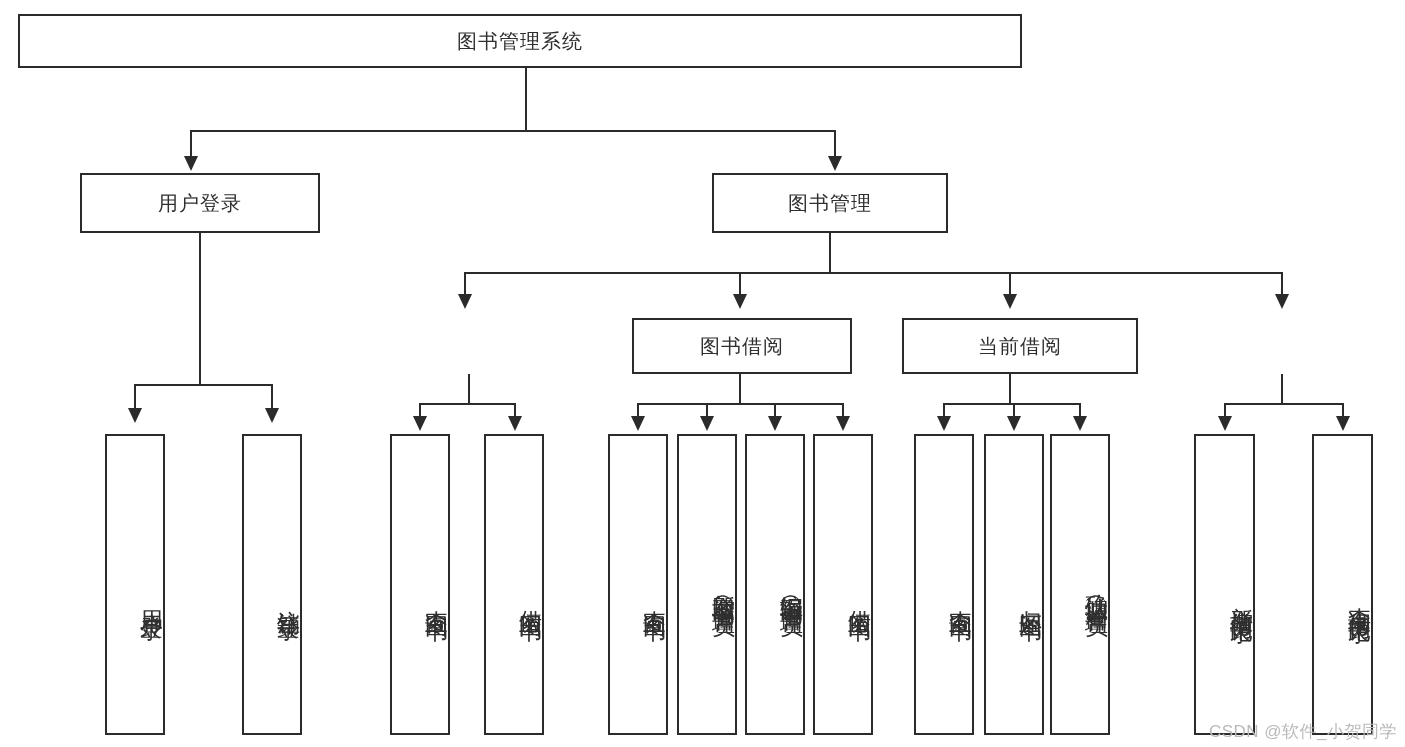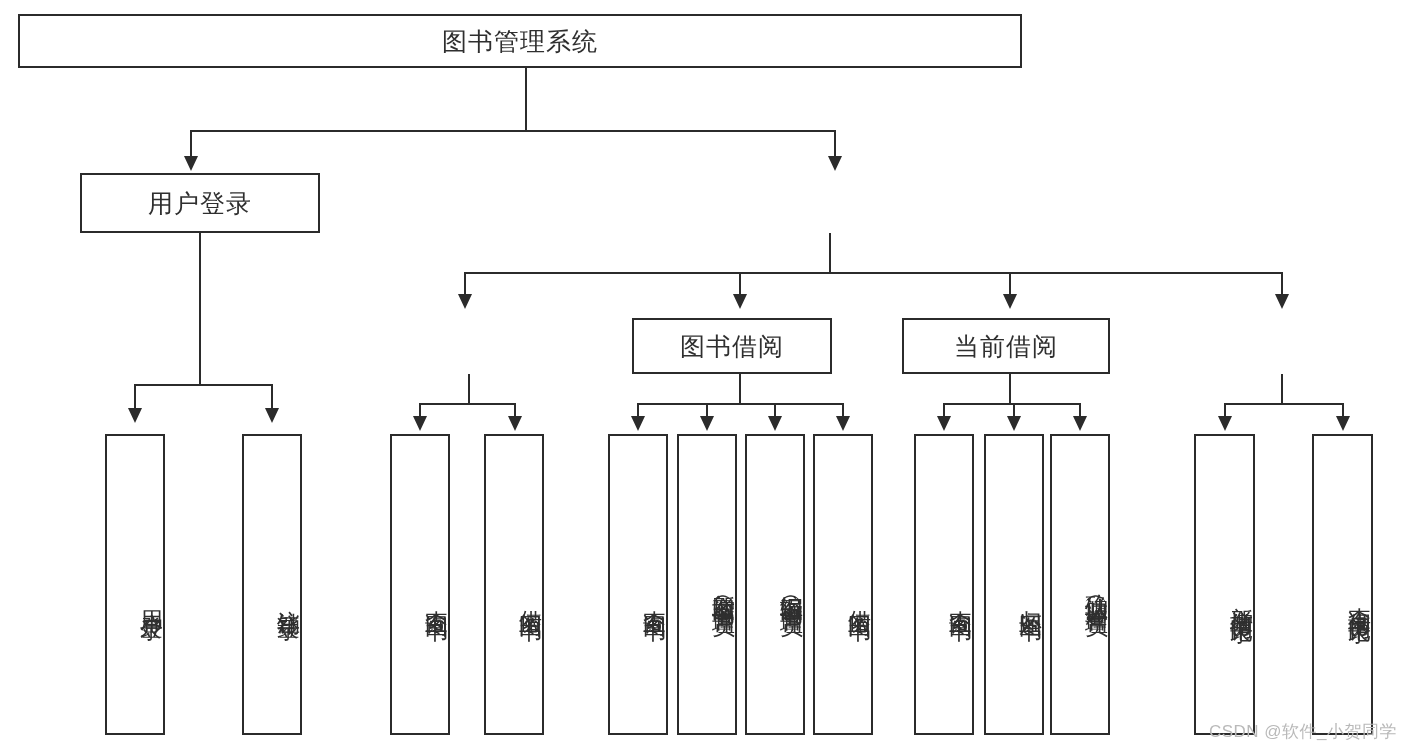--- a/index.html
+++ b/index.html
@@ -20,21 +20,21 @@
     position: absolute;
     box-sizing: border-box;
     border: 2px solid #2b2b2b;
     background: #ffffff;
     display: flex;
     align-items: center;
     justify-content: center;
     color: #2f2f2f;
   }
   .node.h {
-    font-size: 25px;
+    font-size: 20px;
     letter-spacing: 1px;
     font-family: Liberation Mono, monospace;
   }
   .node.v {
     writing-mode: vertical-rl;
     text-orientation: upright;
     align-items: flex-start;
     justify-content: center;
     padding-top: 26px;
     font-size: 23px;
@@ -88,20 +88,23 @@
 
   <div class="ln v" style="left:190px; top:130px; height:28px;"></div>
   <div class="arrow" style="left:184px; top:156px;"></div>
   <div class="ln v" style="left:834px; top:130px; height:28px;"></div>
   <div class="arrow" style="left:828px; top:156px;"></div>
 
   <div class="node h" style="left:80px; top:173px; width:240px; height:60px;">
     <span class="node-label">用户登录</span>
   </div>
 
+  <div class="node h" style="left:712px; top:173px; width:236px; height:60px;">
+    <span class="node-label">图书管理</span>
+  </div>
 
   <div class="ln v" style="left:199px; top:233px; height:151px;"></div>
   <div class="ln h" style="left:134px; top:384px; width:137px;"></div>
   <div class="ln v" style="left:134px; top:384px; height:26px;"></div>
   <div class="arrow" style="left:128px; top:408px;"></div>
   <div class="ln v" style="left:271px; top:384px; height:26px;"></div>
   <div class="arrow" style="left:265px; top:408px;"></div>
 
   <div class="node v" style="left:105px; top:434px; width:60px; height:301px;">
     <span class="node-label">用户登录</span>
@@ -115,24 +118,24 @@
 
   <div class="ln v" style="left:464px; top:272px; height:24px;"></div>
   <div class="arrow" style="left:458px; top:294px;"></div>
   <div class="ln v" style="left:739px; top:272px; height:24px;"></div>
   <div class="arrow" style="left:733px; top:294px;"></div>
   <div class="ln v" style="left:1009px; top:272px; height:24px;"></div>
   <div class="arrow" style="left:1003px; top:294px;"></div>
   <div class="ln v" style="left:1281px; top:272px; height:24px;"></div>
   <div class="arrow" style="left:1275px; top:294px;"></div>
 
-  <div class="node h" style="left:632px; top:318px; width:200px; height:56px;">
+  <div class="node h" style="left:632px; top:318px; width:220px; height:56px;">
     <span class="node-label">图书借阅</span>
   </div>
-  <div class="node h" style="left:902px; top:318px; width:208px; height:56px;">
+  <div class="node h" style="left:902px; top:318px; width:236px; height:56px;">
     <span class="node-label">当前借阅</span>
   </div>
 
   <div class="ln v" style="left:468px; top:374px; height:29px;"></div>
   <div class="ln h" style="left:419px; top:403px; width:97px;"></div>
   <div class="ln v" style="left:419px; top:403px; height:15px;"></div>
   <div class="arrow" style="left:413px; top:416px;"></div>
   <div class="ln v" style="left:514px; top:403px; height:15px;"></div>
   <div class="arrow" style="left:508px; top:416px;"></div>
 

